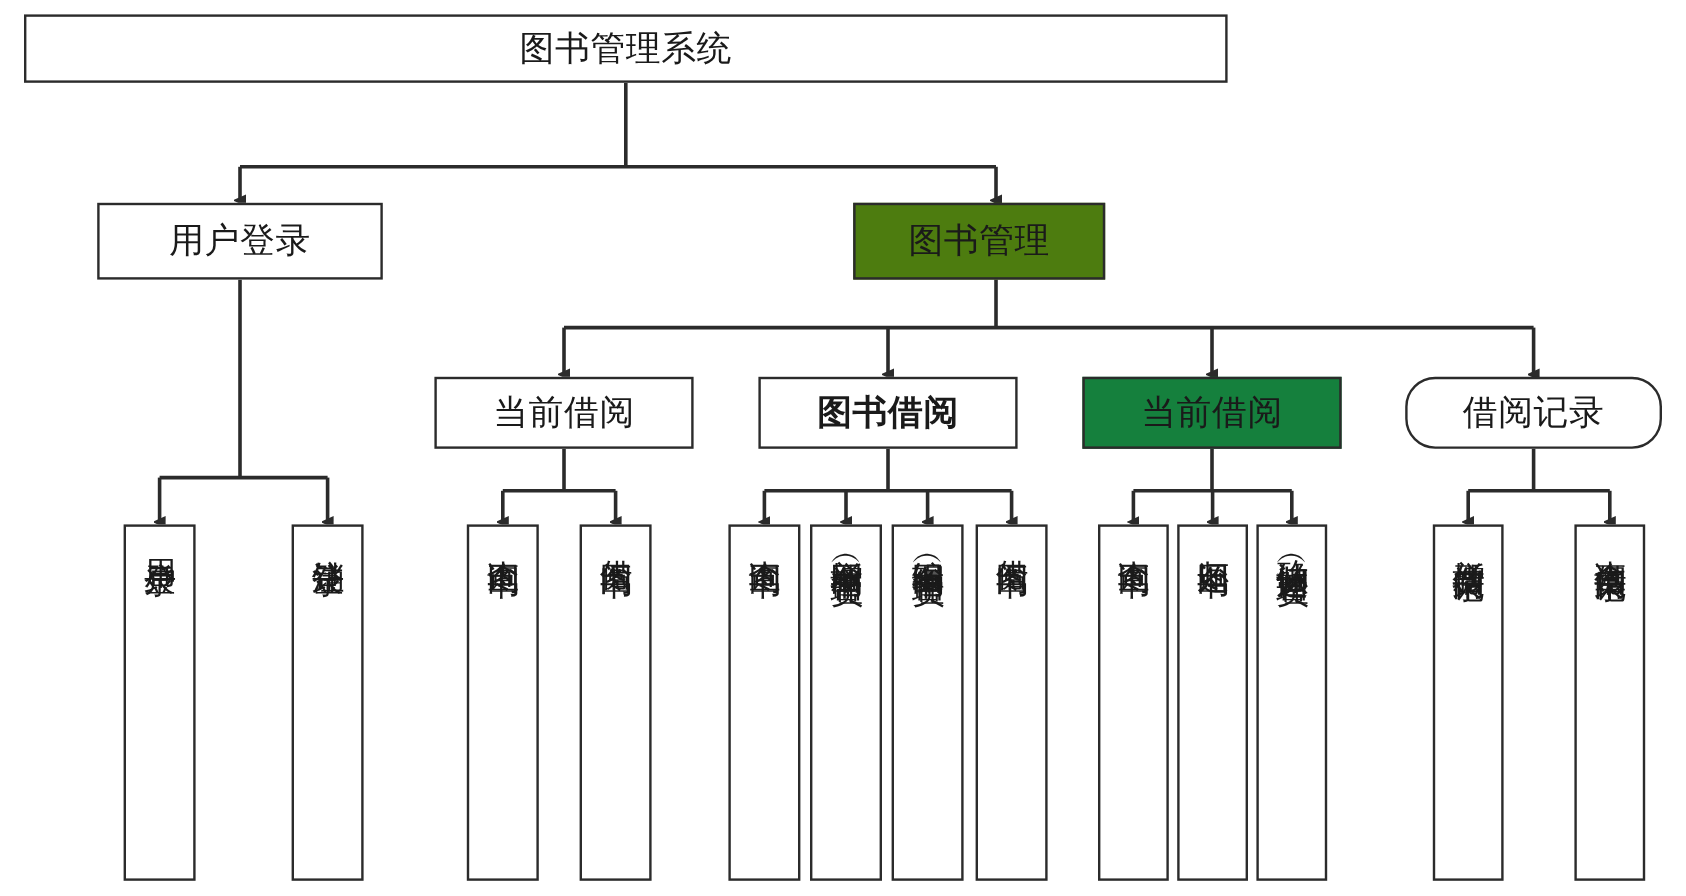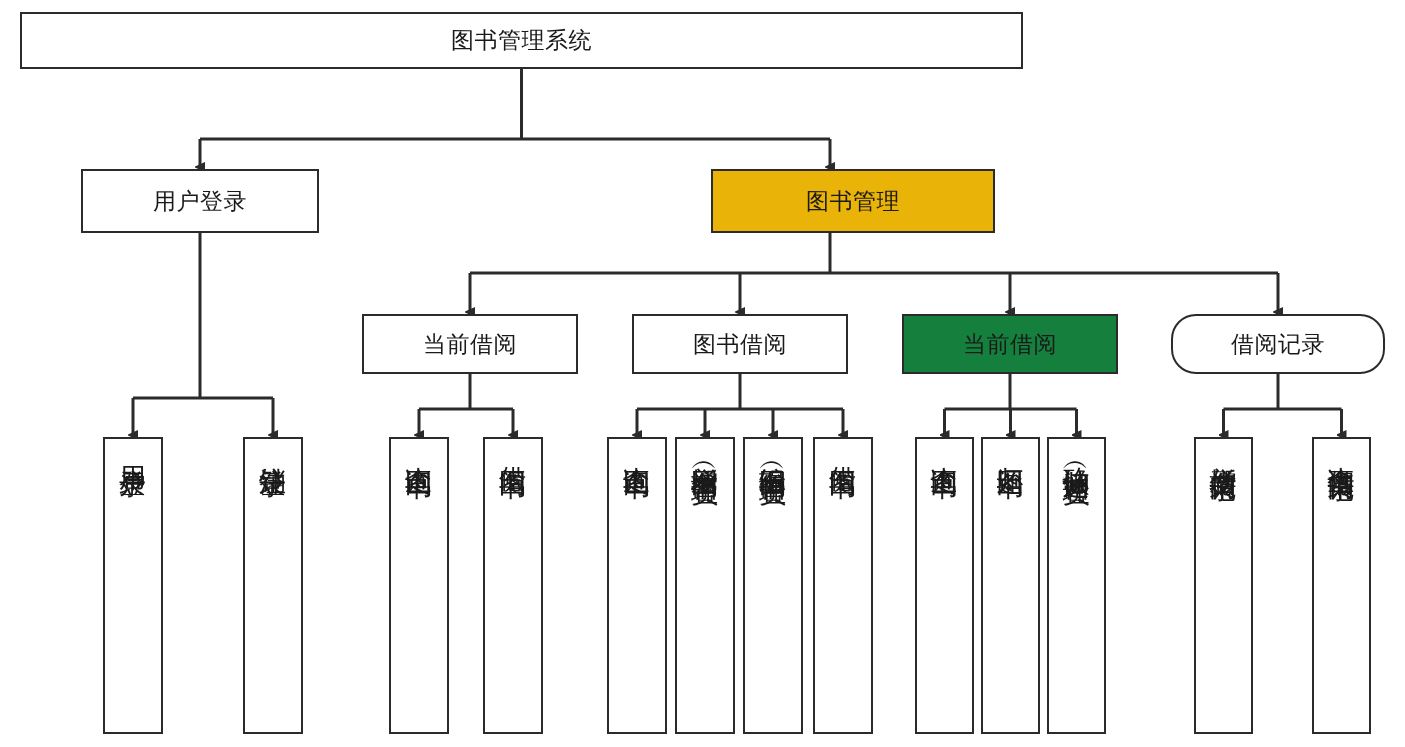--- a/index.html
+++ b/index.html
@@ -38,21 +38,21 @@
     overflow: hidden;
   }
   .node .label {
     color: #1a1a1a;
     line-height: 1.08;
     text-align: center;
     white-space: nowrap;
     letter-spacing: 0.5px;
   }
   .node.horizontal .label {
-    font-size: 23px;
+    font-size: 29px;
   }
   .node.vertical {
     align-items: flex-start;
     justify-content: center;
     padding-top: 6px;
   }
   .node.vertical .label {
     writing-mode: vertical-rl;
     text-orientation: upright;
     font-size: 27px;
@@ -115,27 +115,27 @@
       </g>
   </svg>
 
   <div id="node-layer">
       <div class="node horizontal" style="left: 20px; top: 12px; width: 1003px; height: 57px; border-color: rgb(43, 43, 43); background: rgb(255, 255, 255);">
         <span class="label" style="color: rgb(26, 26, 26);">图书管理系统</span>
       </div>
       <div class="node horizontal" style="left: 81px; top: 169px; width: 238px; height: 64px; border-color: rgb(43, 43, 43); background: rgb(255, 255, 255);">
         <span class="label" style="color: rgb(26, 26, 26);">用户登录</span>
       </div>
-      <div class="node horizontal" style="left: 711px; top: 169px; width: 284px; height: 64px; border-color: rgb(43, 43, 43); background: #eab308;">
+      <div class="node horizontal" style="left: 711px; top: 169px; width: 210px; height: 64px; border-color: rgb(43, 43, 43); background: #4d7c0f;">
         <span class="label" style="color: rgb(26, 26, 26);">图书管理</span>
       </div>
       <div class="node horizontal" style="left: 362px; top: 314px; width: 216px; height: 60px; border-color: rgb(43, 43, 43); background: rgb(255, 255, 255);">
         <span class="label" style="color: rgb(26, 26, 26);">当前借阅</span>
       </div>
-      <div class="node horizontal" style="left: 632px; top: 314px; width: 216px; height: 60px; border-color: rgb(43, 43, 43); background: rgb(255, 255, 255);">
+      <div class="node horizontal" style="left: 632px; top: 314px; width: 216px; height: 60px; border-color: rgb(43, 43, 43); background: rgb(255, 255, 255); font-weight: bold;">
         <span class="label" style="color: rgb(26, 26, 26);">图书借阅</span>
       </div>
       <div class="node horizontal" style="left: 902px; top: 314px; width: 216px; height: 60px; border-color: rgb(43, 43, 43); background: #15803d;">
         <span class="label" style="color: rgb(26, 26, 26);">当前借阅</span>
       </div>
       <div class="node horizontal" style="left: 1171px; top: 314px; width: 214px; height: 60px; border-color: rgb(43, 43, 43); background: rgb(255, 255, 255); border-radius: 25px;">
         <span class="label" style="color: rgb(26, 26, 26);">借阅记录</span>
       </div>
       <div class="node vertical" style="left: 103px; top: 437px; width: 60px; height: 297px; border-color: rgb(43, 43, 43); background: rgb(255, 255, 255);">
         <span class="label" style="color: rgb(26, 26, 26);">用户登录</span>

